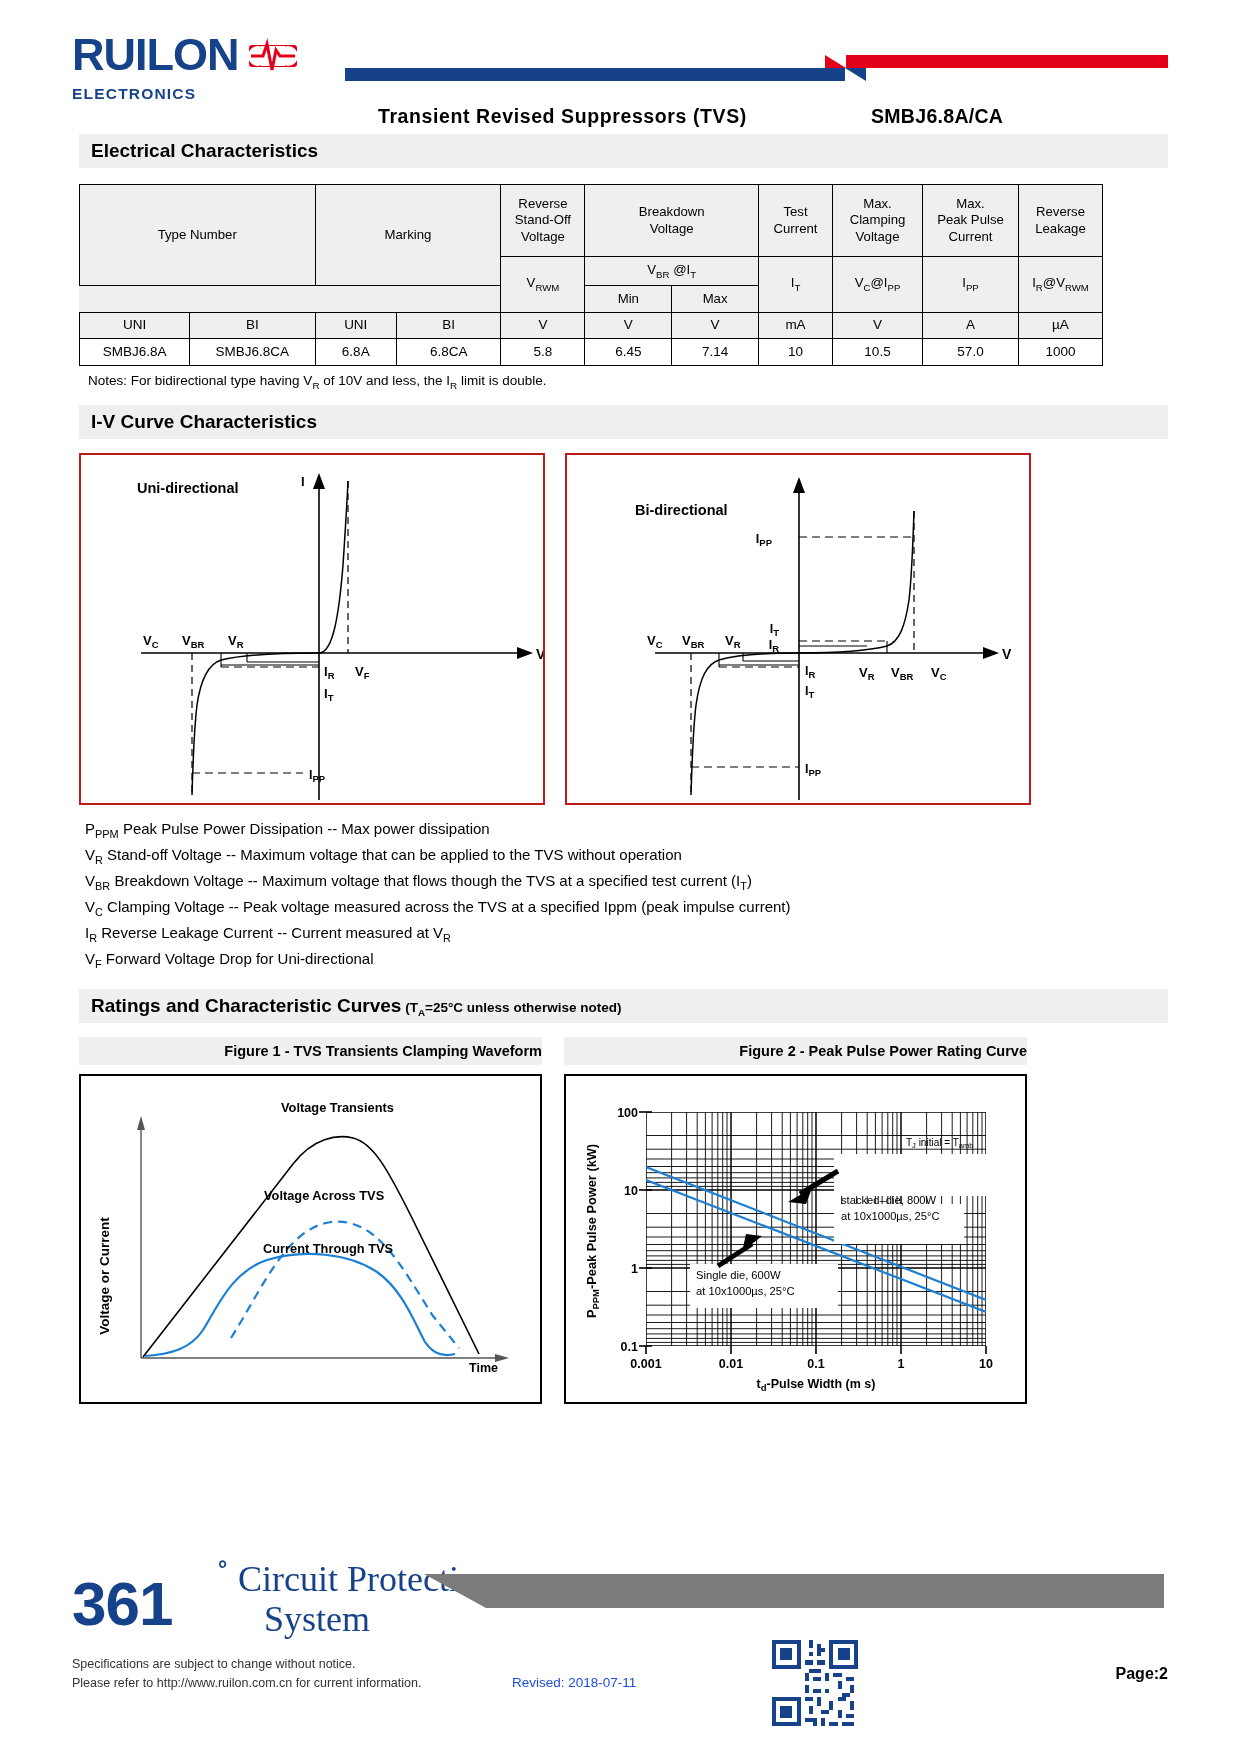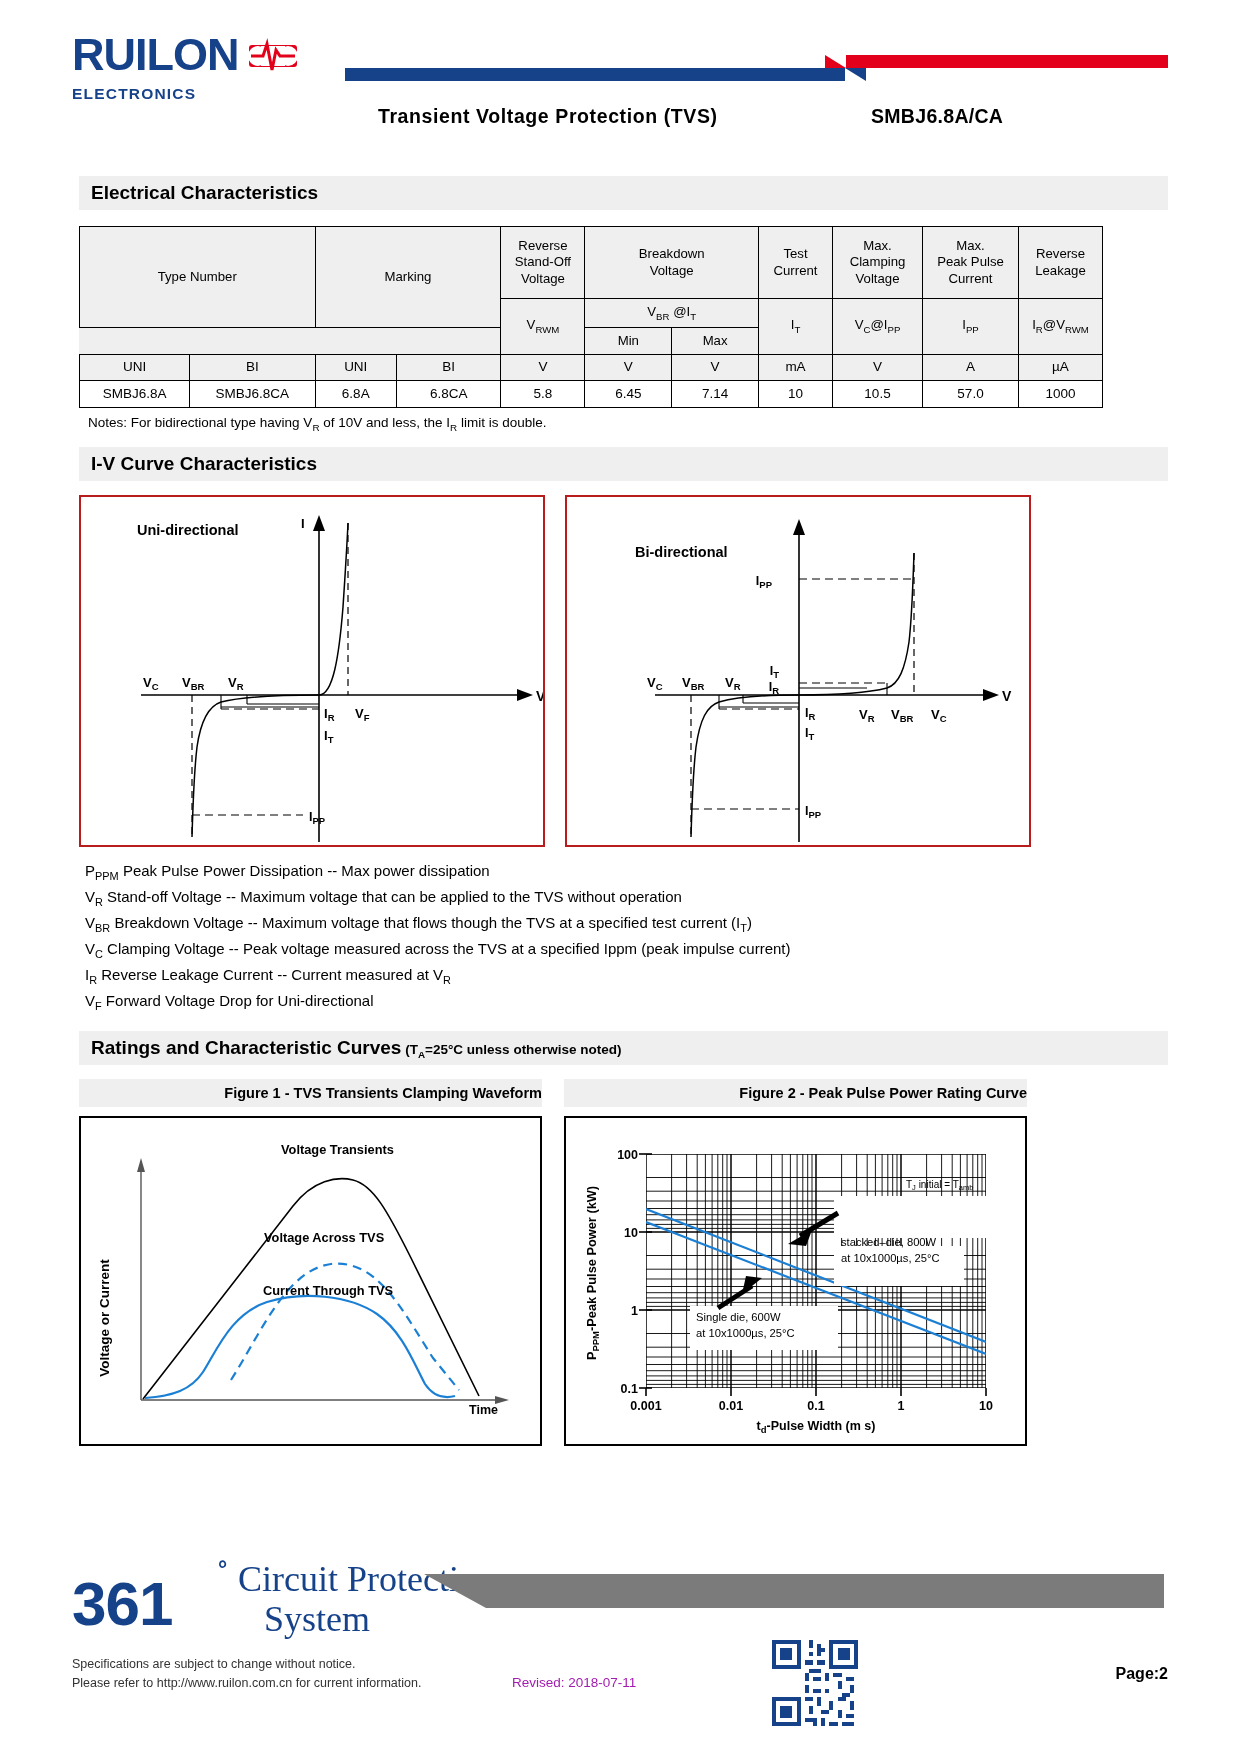--- a/index.html
+++ b/index.html
@@ -5,21 +5,21 @@
   * { box-sizing: border-box; margin: 0; padding: 0; }
   html, body {
     width: 1240px; height: 1754px;
     background: #ffffff;
     font-family: "Liberation Sans", sans-serif;
     color: #000;
   }
   .page { position: relative; width: 1240px; height: 1754px; }
 
   
-  .header { position: relative; height: 176px; }
+  .header { position: relative; height: 134px; }
   .logo-block { position: absolute; left: 72px; top: 32px; }
   .logo-word { display: block; font-weight: bold; font-size: 45px; letter-spacing: -1px;
                color: #16428a; line-height: 46px; font-family: "Liberation Sans", sans-serif; }
   .logo-sub { display: block; font-weight: bold; font-size: 15.5px; color: #16428a;
               letter-spacing: 1.2px; margin-top: 7px; }
   .logo-pulse { position: absolute; left: 175px; top: 2px; width: 52px; height: 44px; }
   .bar-blue { position: absolute; left: 345px; top: 68px; width: 500px; height: 13px;
               background: #16428a; }
   .bar-blue:after { content:""; position:absolute; right:-21px; top:0; width:0; height:0;
               border-style: solid; border-width: 0 21px 13px 0; border-color: transparent #16428a transparent transparent; }
@@ -69,21 +69,21 @@
   .footer361 { position: absolute; left: 72px; top: 1552px; width: 1100px; height: 90px; }
   .f361-num { position: absolute; left: 0; top: 16px; font-size: 62px; font-weight: bold;
               color: #16428a; font-family: "Liberation Sans", sans-serif; letter-spacing: -1px; }
   .f361-deg { position: absolute; left: 146px; top: 4px; font-size: 23px; font-weight: bold; color: #16428a; }
   .f361-txt1 { position: absolute; left: 166px; top: 6px; font-size: 36px; color: #16428a;
                font-family: "Liberation Serif", serif; font-weight: normal; }
   .f361-txt2 { position: absolute; left: 192px; top: 46px; font-size: 36px; color: #16428a;
                font-family: "Liberation Serif", serif; font-weight: normal; }
   .gray-tri { position: absolute; left: 352px; top: 22px; width: 740px; height: 34px; }
   .footnote { position: absolute; left: 72px; top: 1655px; font-size: 12.5px; line-height: 1.55; color: #333; }
-  .revised { position: absolute; left: 512px; top: 1675px; font-size: 13.5px; color: #a21caf; }
+  .revised { position: absolute; left: 512px; top: 1675px; font-size: 13.5px; color: #1d4ed8; }
   .pagenum { position: absolute; right: 72px; top: 1665px; font-size: 16px; font-weight: bold; }
   .qr { position: absolute; left: 772px; top: 1640px; width: 86px; height: 86px; }
 </style>
 </head>
 <body>
 
 <div class="page">
 
   <div class="header">
     <div class="logo-block">
@@ -92,21 +92,21 @@
       <svg class="logo-pulse" viewBox="0 0 52 44">
         <rect x="2" y="11" width="48" height="22" rx="3" fill="#e2001a"></rect>
         <circle cx="11" cy="22" r="10" fill="#ffffff"></circle>
         <circle cx="41" cy="22" r="10" fill="#ffffff"></circle>
         <rect x="14" y="12" width="24" height="20" fill="#ffffff"></rect>
         <polyline points="4,22 16,22 20,10 25,36 29,16 33,22 48,22" fill="none" stroke="#e2001a" stroke-width="3"></polyline>
       </svg>
     </div>
     <div class="bar-blue"></div>
     <div class="bar-red"></div>
-    <div class="hdr-title">Transient  Voltage  Protection  (TVS)</div>
+    <div class="hdr-title">Transient  Revised  Suppressors  (TVS)</div>
     <div class="hdr-part">SMBJ6.8A/CA</div>
   </div>
 
   <div class="banner">
     <span>Electrical Characteristics</span>
   </div>
 
   <table class="ec">
     <thead>
       <tr>

